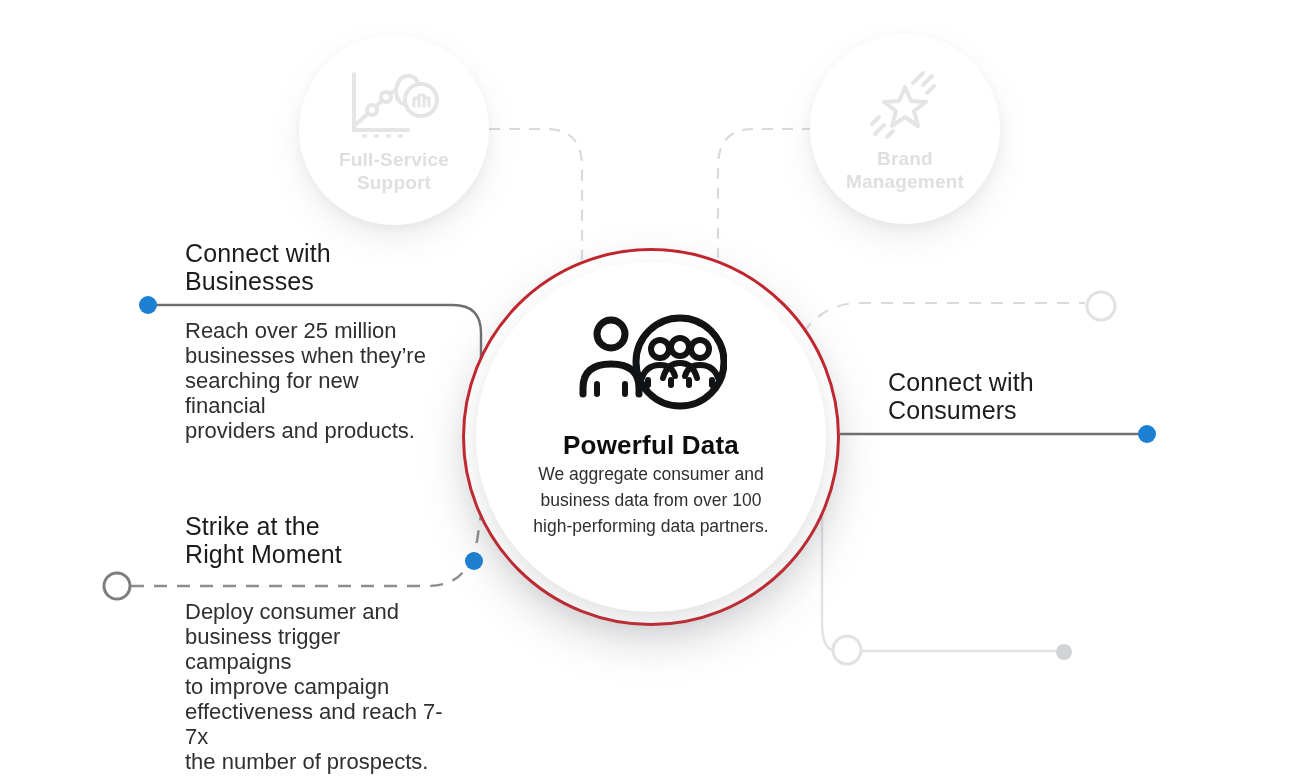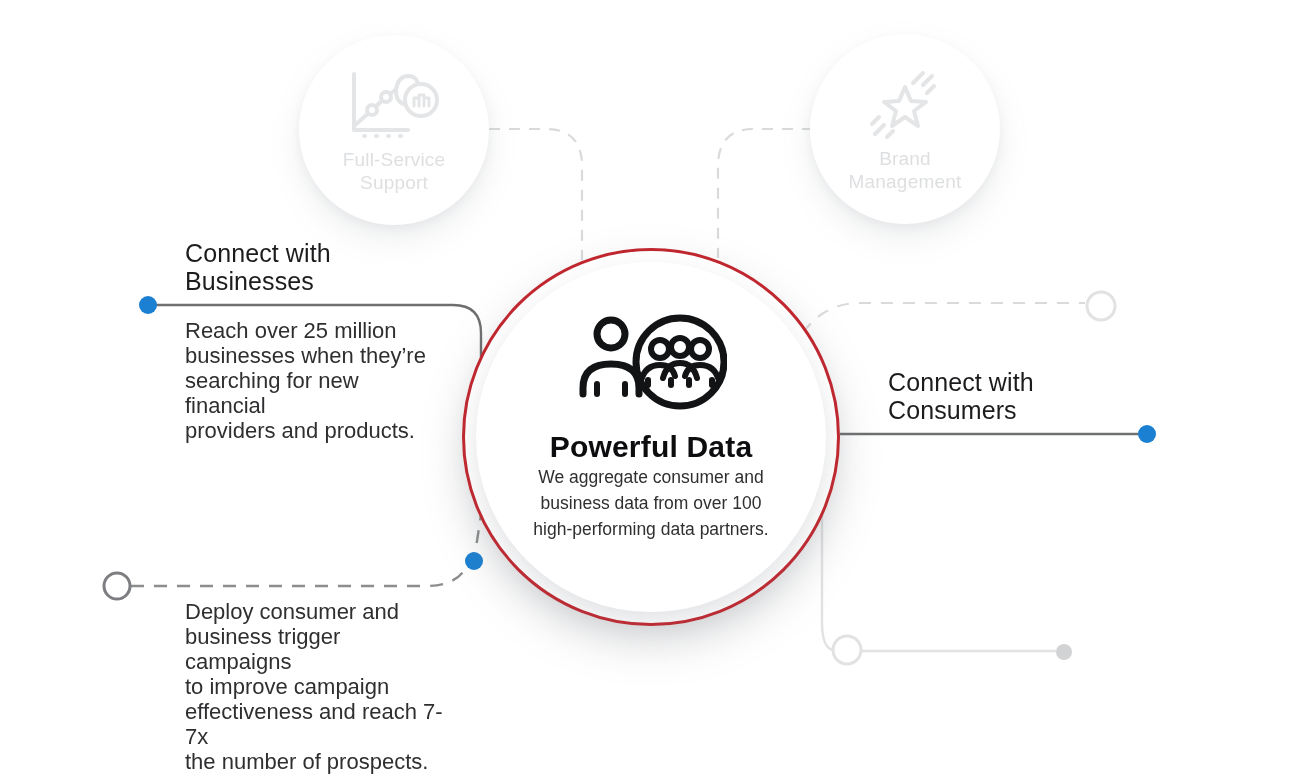--- a/index.html
+++ b/index.html
@@ -26,39 +26,39 @@
 
   
   .faded-circle{
     position:absolute;width:190px;height:190px;border-radius:50%;
     background:#fff;
     box-shadow:0 14px 30px rgba(130,132,140,.14), 0 4px 10px rgba(130,132,140,.08);
     display:flex;flex-direction:column;align-items:center;justify-content:center;
     text-align:center;cursor:pointer;
   }
   .faded-circle .label{
-    color:var(--faded-text);font-weight:400;font-size:19px;line-height:23px;
+    color:var(--faded-text);font-weight:700;font-size:19px;line-height:23px;
     white-space:pre-line;margin-top:4px;letter-spacing:.2px;
   }
   .faded-circle svg{display:block;}
 
   
   .center-node{
     position:absolute;left:462px;top:248px;width:378px;height:378px;
     border-radius:50%;background:#fff;border:3px solid var(--accent-red);
     box-shadow:0 18px 40px rgba(120,122,130,.28);
   }
   .center-inner{
     position:absolute;left:11px;top:11px;width:350px;height:350px;border-radius:50%;
     background:#fff;box-shadow:0 10px 24px rgba(120,122,130,.22);
     display:flex;flex-direction:column;align-items:center;text-align:center;
   }
   .center-inner svg{display:block;margin-top:50px;}
   .center-title{
-    font-size:30px;font-weight:700;color:#0d0d0f;margin-top:20px;letter-spacing:.2px;
+    font-size:26px;font-weight:700;color:#0d0d0f;margin-top:20px;letter-spacing:.2px;
   }
   .center-desc{
     font-size:17.5px;line-height:26px;color:var(--body-text);
     white-space:pre-line;
   }
 
   
   .block-title{
     position:absolute;font-size:25px;font-weight:400;line-height:28px;
     color:var(--heading-text);white-space:pre-line;letter-spacing:.1px;
@@ -168,20 +168,22 @@
     </div>
   </div>
 
   <div id="businesses-title" class="block-title">Connect with
 Businesses</div>
   <div id="businesses-body" class="block-body">Reach over 25 million
 businesses when they’re
 searching for new financial
 providers and products.</div>
 
+  <div id="strike-title" class="block-title">Strike at the
+Right Moment</div>
   <div id="strike-body" class="block-body">Deploy consumer and
 business trigger campaigns
 to improve campaign
 effectiveness and reach 7-7x
 the number of prospects.</div>
 
   <div id="consumers-title" class="block-title">Connect with
 Consumers</div>
 
 </div>

